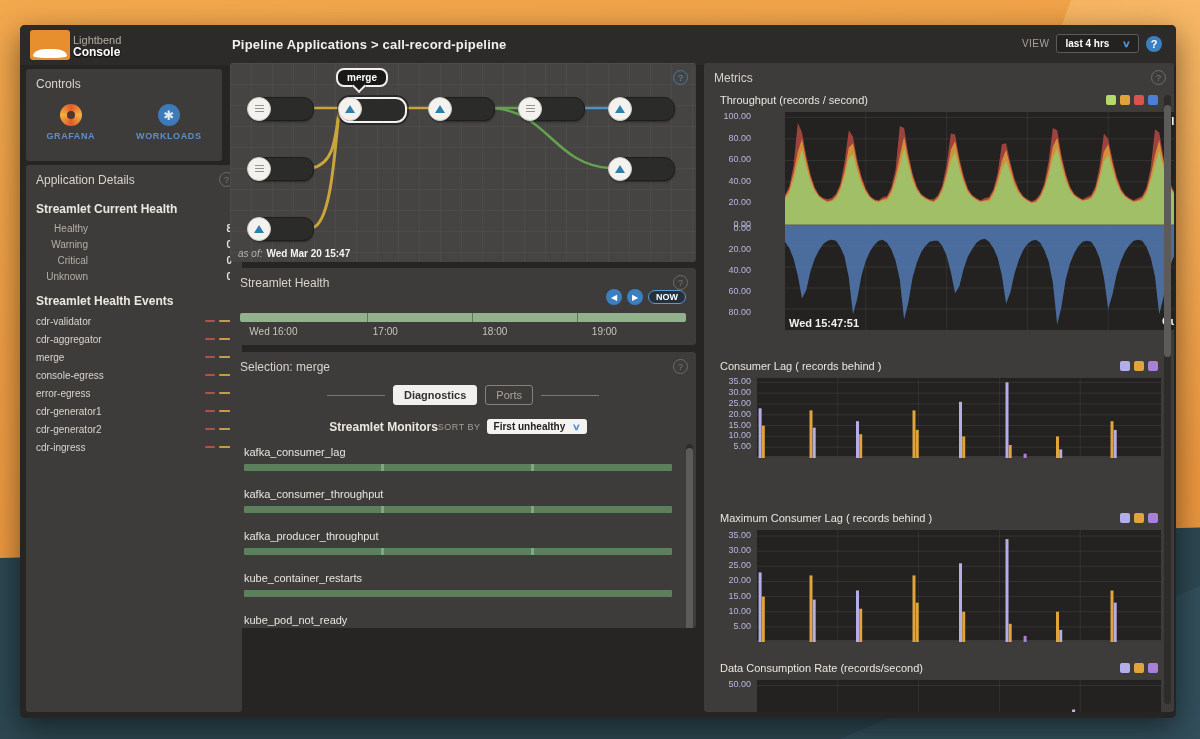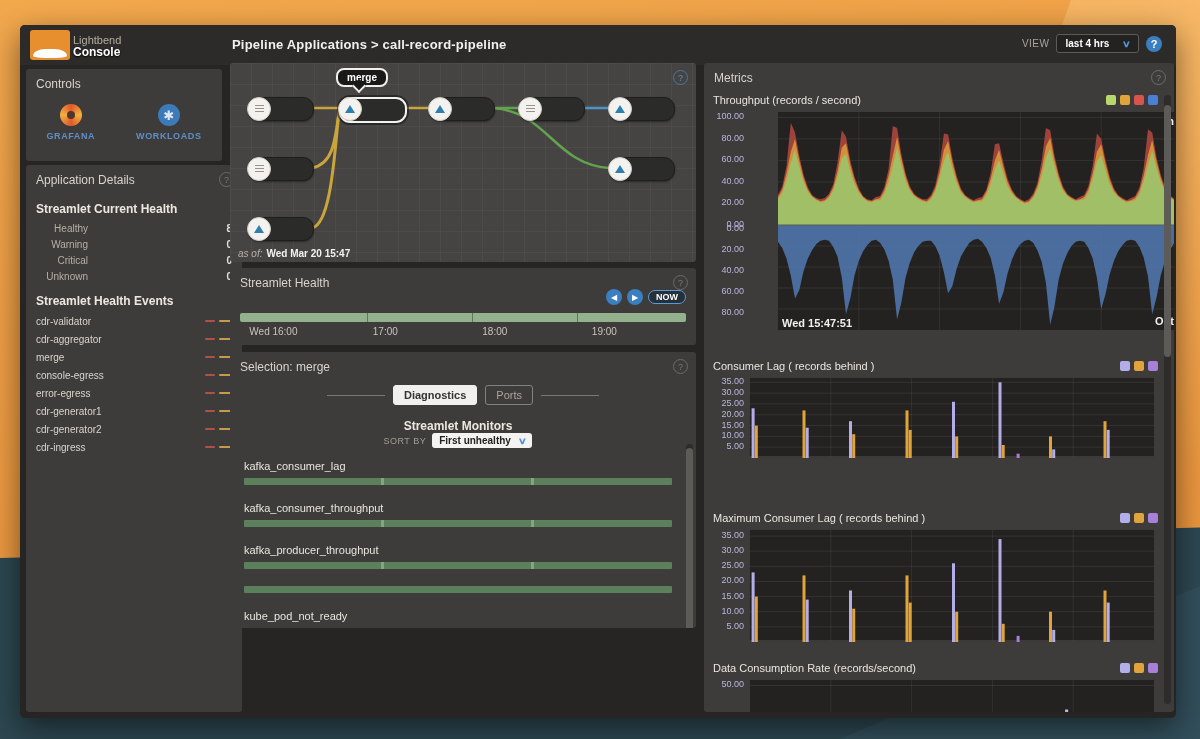--- a/index.html
+++ b/index.html
@@ -93,37 +93,37 @@
           padding:1px 7px;cursor:pointer;}
   .tl-bar{position:absolute;left:10px;right:10px;top:45px;height:9px;background:#93b18c;border-radius:2px;cursor:pointer;}
   .tl-tickmark{position:absolute;top:-1px;width:1px;height:11px;background:rgba(60,70,55,.55);}
   .tl-lbl{position:absolute;top:58px;color:#c9c5bc;font-size:10px;}
   
   .tabs{display:flex;align-items:center;justify-content:center;gap:8px;margin-top:6px;}
   .tab-line{width:58px;height:1px;background:#7a7873;}
   .tab{font-size:11px;border-radius:3px;padding:3px 10px;cursor:pointer;}
   .tab.on{background:#f1f0ee;color:#333;font-weight:bold;border:1px solid #f1f0ee;}
   .tab.off{background:transparent;color:#a9a59c;border:1px solid #85827c;}
-  .mon-head{display:flex;align-items:center;justify-content:center;padding:14px 24px 0 14px;flex-direction:column;}
+  .mon-head{display:flex;align-items:center;justify-content:center;padding:14px 24px 0 14px;}
   .mon-title{color:#ece8df;font-size:12px;font-weight:bold;}
   .sortby{display:flex;align-items:center;gap:6px;}
   .sort-lbl{color:#a29e95;font-size:9px;letter-spacing:.5px;}
   .sort-sel{display:flex;align-items:center;gap:8px;background:#f4f3f1;border-radius:3px;padding:2px 7px;
             color:#222;font-size:10px;font-weight:bold;cursor:pointer;}
   #mon-list{padding:12px 24px 0 14px;}
   .mon-item{margin-bottom:17px;}
   .mon-name{color:#e8e5dd;font-size:11px;margin-bottom:6px;}
   .mon-bar{position:relative;height:7px;background:#5d805c;border-radius:1px;}
   .mon-bar.thin{height:4px;}
   .mon-tick{position:absolute;top:0;bottom:0;width:3px;background:#7fa97d;}
   .sel-scroll{position:absolute;right:3px;top:92px;width:7px;bottom:8px;background:#2d2c2b;border-radius:4px;}
   .sel-thumb{position:absolute;right:3px;top:96px;width:7px;height:246px;background:#5d5b57;border-radius:4px;cursor:pointer;}
   
   #charts{position:absolute;left:0;top:28px;right:0;}
-  .chart{padding:0 16px 0 9px;}
+  .chart{padding:0 16px 0 16px;}
   .chart-head{display:flex;align-items:center;justify-content:space-between;height:18px;margin-bottom:2px;}
   .chart-title{color:#e9e6de;font-size:11px;}
   .legend{display:flex;gap:4px;}
   .sw{width:10px;height:10px;border-radius:2px;}
   .plot-row{display:flex;}
   .gutter{width:36px;position:relative;flex:none;}
   .gl{position:absolute;right:5px;transform:translateY(-50%);color:#b9b7dd;font-size:9px;white-space:nowrap;}
   .plot{position:relative;background:#232221;border:1px solid #3c3b39;flex:none;}
   .ov{position:absolute;color:#f2f0ec;font-size:11px;font-weight:bold;}
   .met-scroll{position:absolute;right:3px;top:32px;width:7px;bottom:8px;background:#2d2c2b;border-radius:4px;}
@@ -372,20 +372,21 @@
           </div>
         </div>
         <div class="mon-item">
           <div class="mon-name">kafka_producer_throughput</div>
           <div class="mon-bar">
             <span class="mon-tick" style="left: 32%;"></span>
             <span class="mon-tick" style="left: 67%;"></span>
           </div>
         </div>
         <div class="mon-item">
+          <div class="mon-name">kube_container_restarts</div>
           <div class="mon-bar"></div>
         </div>
         <div class="mon-item">
           <div class="mon-name">kube_pod_not_ready</div>
           <div class="mon-bar"></div>
         </div>
       </div>
     <div class="sel-scroll"></div>
     <div class="sel-thumb"></div>
   </div>

